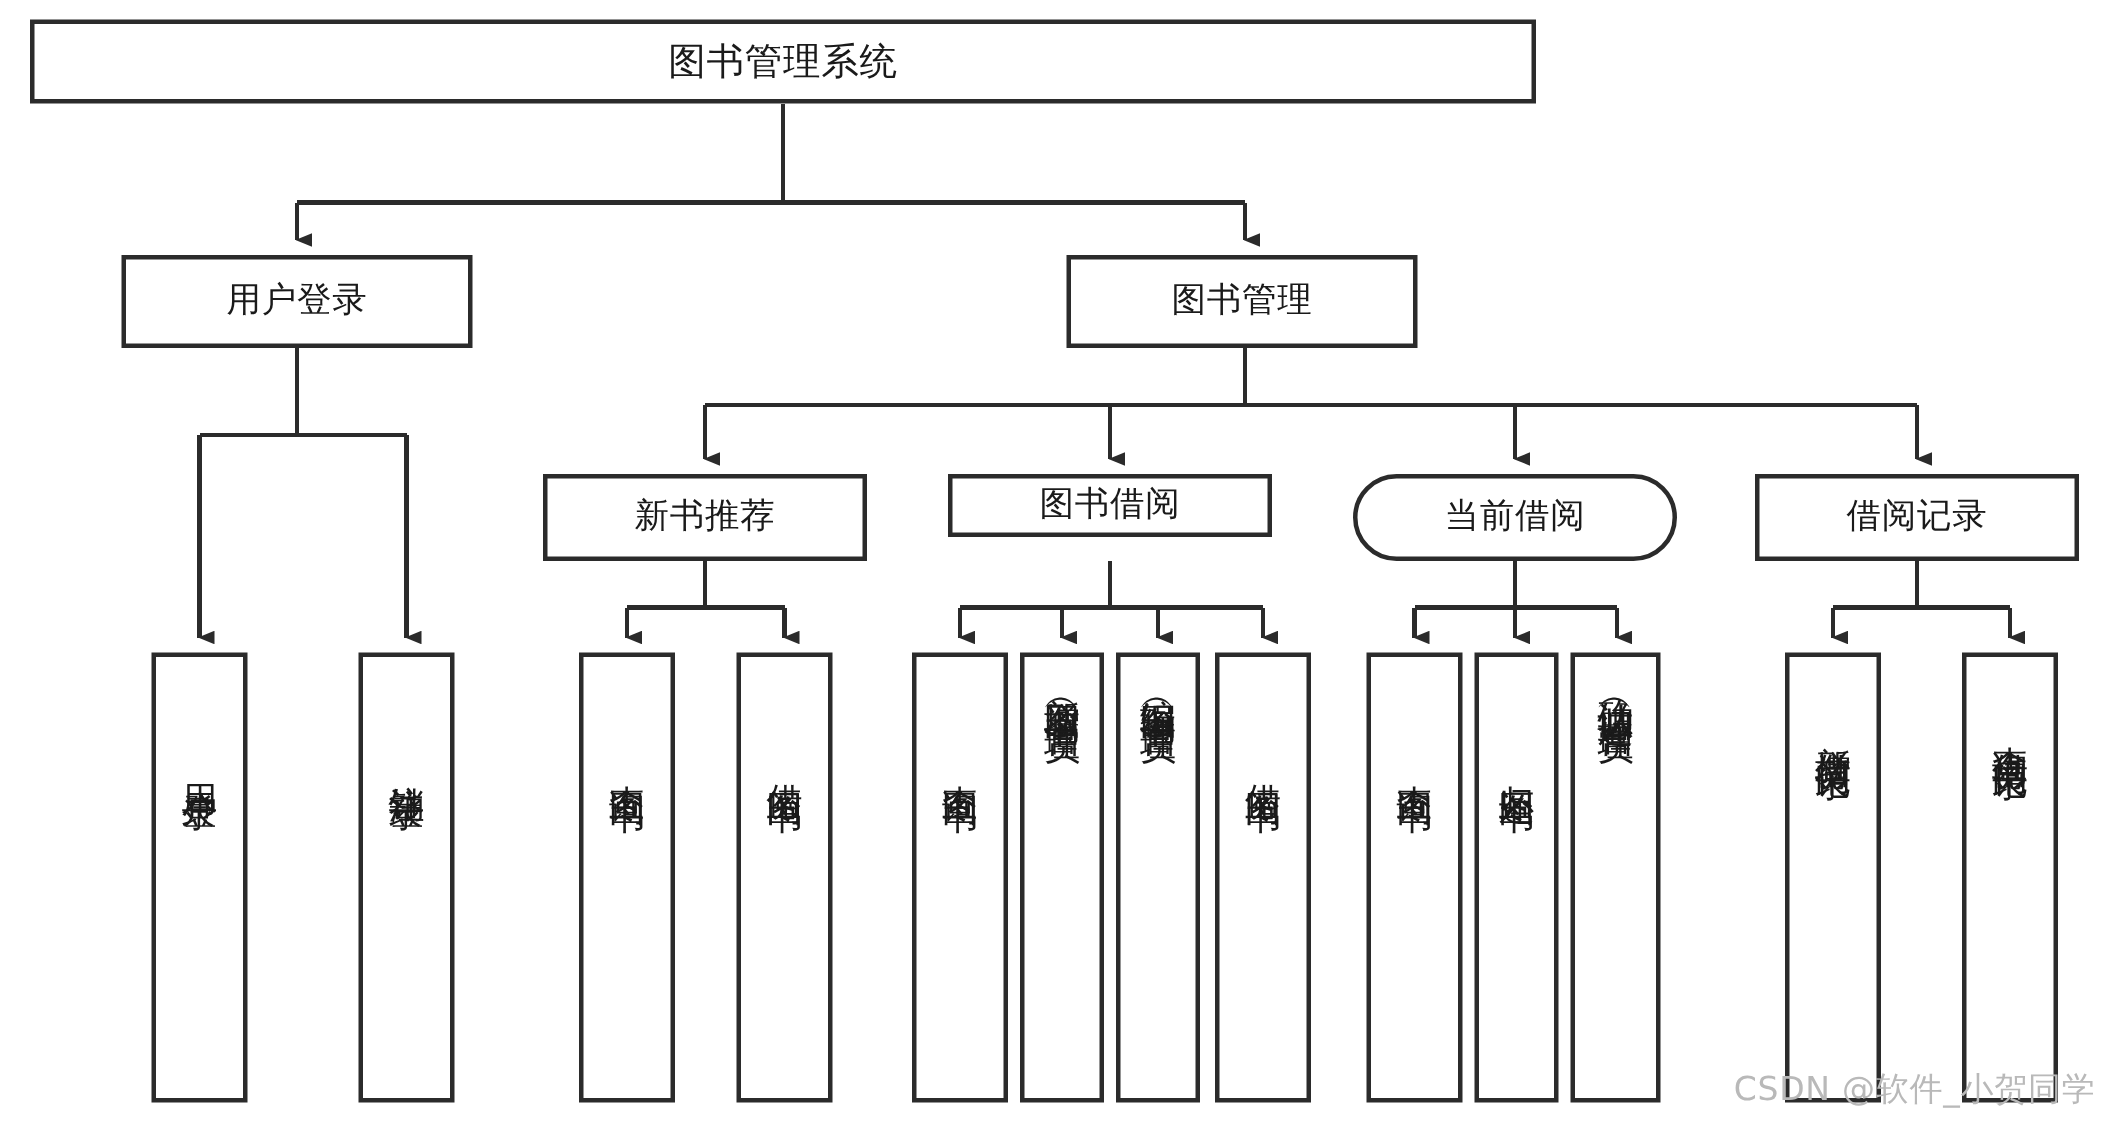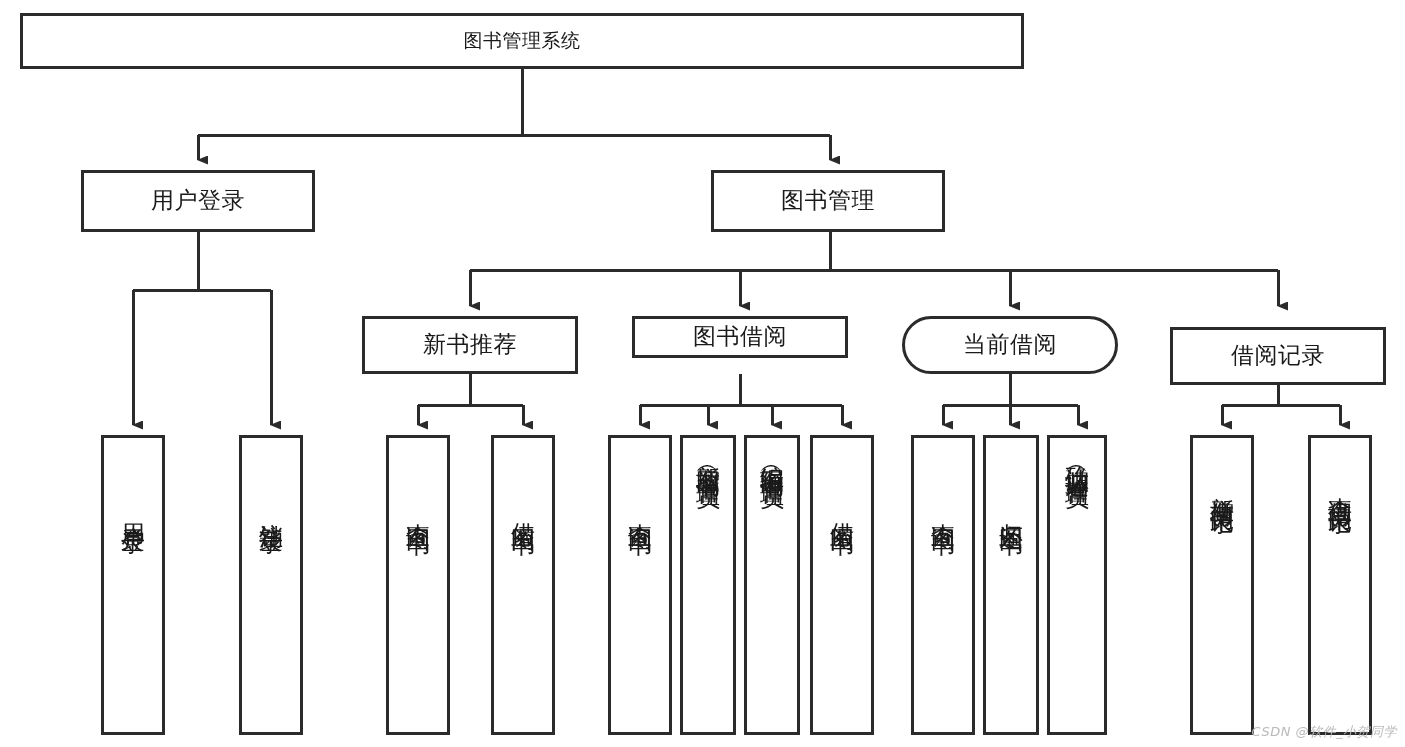--- a/index.html
+++ b/index.html
@@ -63,32 +63,31 @@
   .node.vert.short .node-label {
     margin-top: 62px;
   }
   .node.vert.medium .node-label {
     margin-top: 36px;
   }
   .node.vert.tall .node-label {
     margin-top: 4px;
   }
   #root-node .node-label {
-    font-size: 19px;
+    font-size: 25px;
   }
   #watermark {
     position: absolute;
     right: 8px;
     bottom: 6px;
-    font-size: 13px;
+    font-size: 22px;
     color: #b9b9b9;
     letter-spacing: 0.5px;
     white-space: nowrap;
     font-family: "DejaVu Sans", "Liberation Sans", sans-serif;
-    font-style: italic;
   }
 </style>
 </head>
 <body>
 
 <div id="diagram-root">
 
   <svg id="connector-layer" viewBox="0 0 1405 747" xmlns="http://www.w3.org/2000/svg">
     <defs>
       <marker id="arrowhead" markerWidth="9" markerHeight="11" refX="4.5" refY="10" orient="auto" markerUnits="userSpaceOnUse">
@@ -155,21 +154,21 @@
 
   <div class="node horiz" style="left:362px; top:316px; width:216px; height:58px;">
     <span class="node-label">新书推荐</span>
   </div>
   <div class="node horiz" style="left:632px; top:316px; width:216px; height:42px;">
     <span class="node-label">图书借阅</span>
   </div>
   <div class="node horiz" style="left:902px; top:316px; width:216px; height:58px;border-radius:29px;">
     <span class="node-label">当前借阅</span>
   </div>
-  <div class="node horiz" style="left:1170px; top:316px; width:216px; height:58px;margin-top:11px;">
+  <div class="node horiz" style="left:1170px; top:316px; width:216px; height:58px;">
     <span class="node-label">借阅记录</span>
   </div>
 
   <div class="node vert short" style="left:101px; top:435px; width:64px; height:300px;">
     <span class="node-label">用户登录</span>
   </div>
   <div class="node vert short" style="left:239px; top:435px; width:64px; height:300px;">
     <span class="node-label">注销登录</span>
   </div>
 

